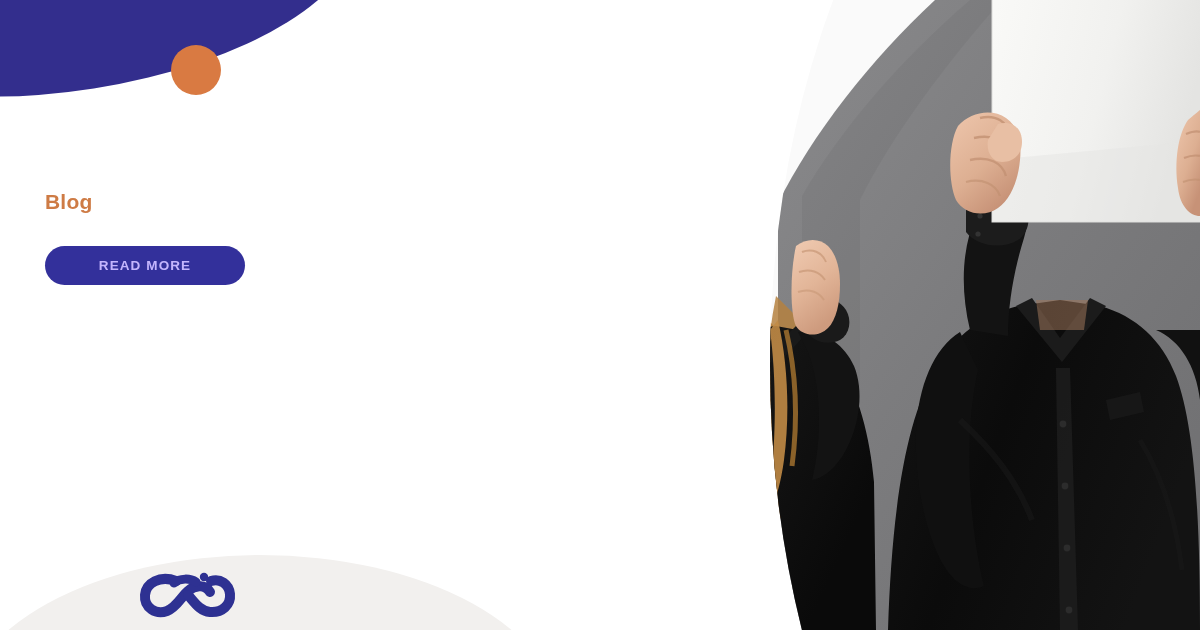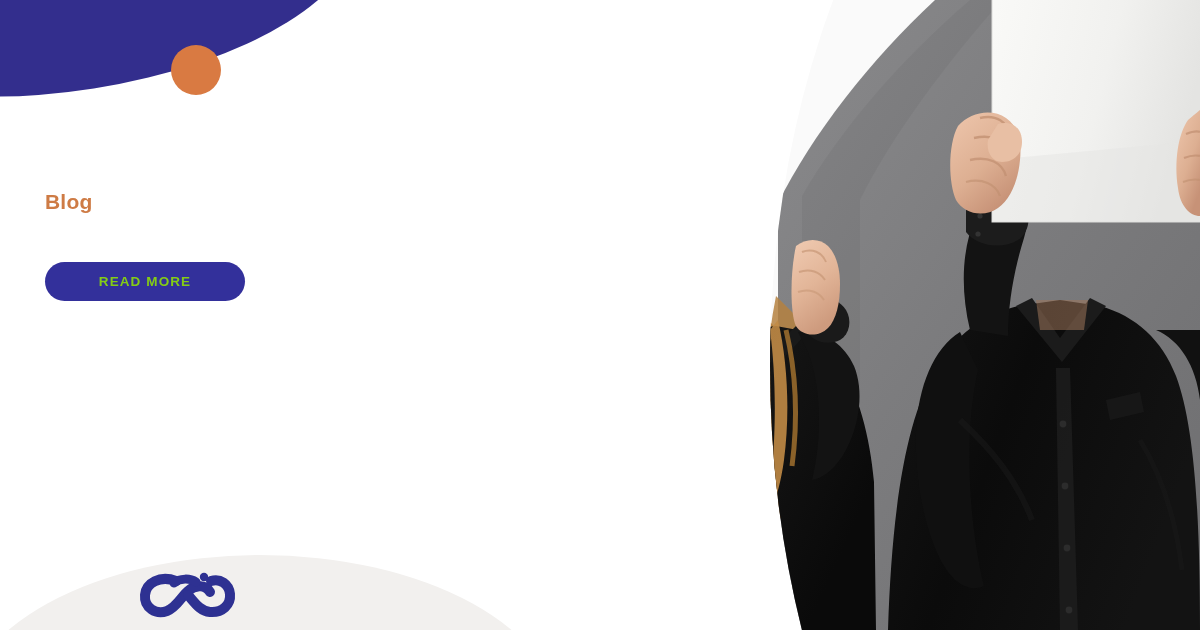--- a/index.html
+++ b/index.html
@@ -54,42 +54,42 @@
     left: 45px;
     top: 190px;
     width: 600px;
     z-index: 6;
   }
   .eyebrow {
     font-size: 21px;
     font-weight: bold;
     color: #CE7B45;
     letter-spacing: 0.2px;
-    margin: 0 0 22px 0;
+    margin: 0 0 6px 0;
   }
   .headline {
     font-size: 35px;
     line-height: 1.32;
     font-weight: bold;
     color: #1F3C86;
     margin: 0;
     letter-spacing: -0.2px;
     max-width: 570px;
   }
   .cta {
     display: inline-flex;
     align-items: center;
     justify-content: center;
     margin-top: 26px;
     width: 200px;
     height: 39px;
     border: none;
     border-radius: 20px;
     background: #33309B;
-    color: #84cc16;
+    color: #c4b5fd;
     font-family: "Liberation Sans", sans-serif;
     font-size: 13.5px;
     font-weight: bold;
     letter-spacing: 1.1px;
     cursor: pointer;
   }
 
   
   .logo {
     position: absolute;

